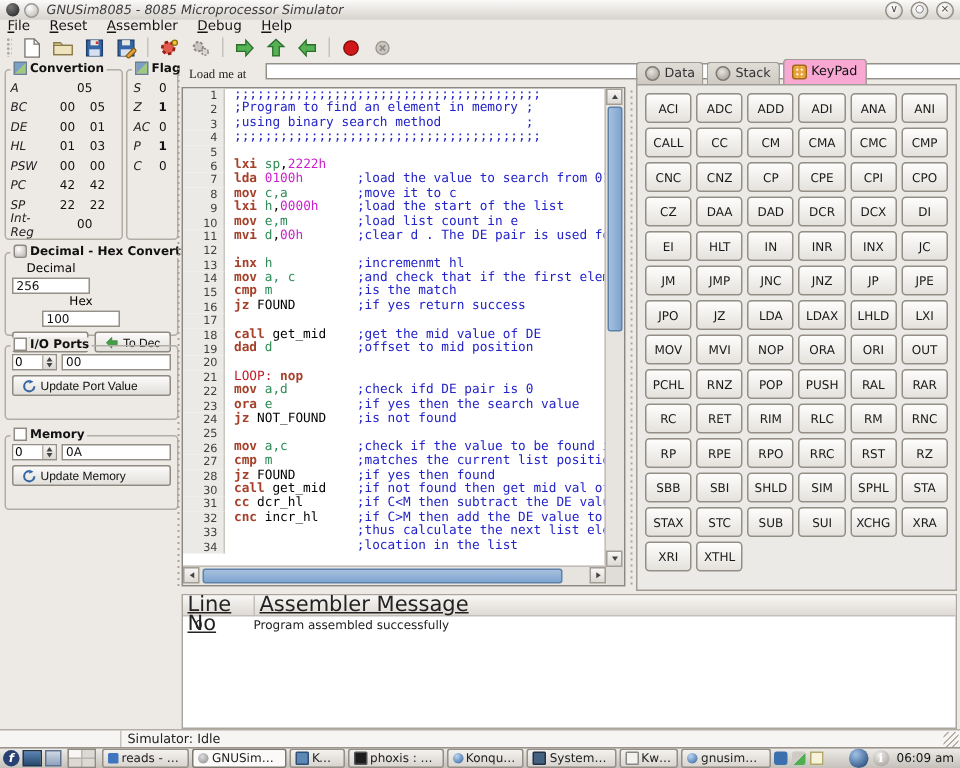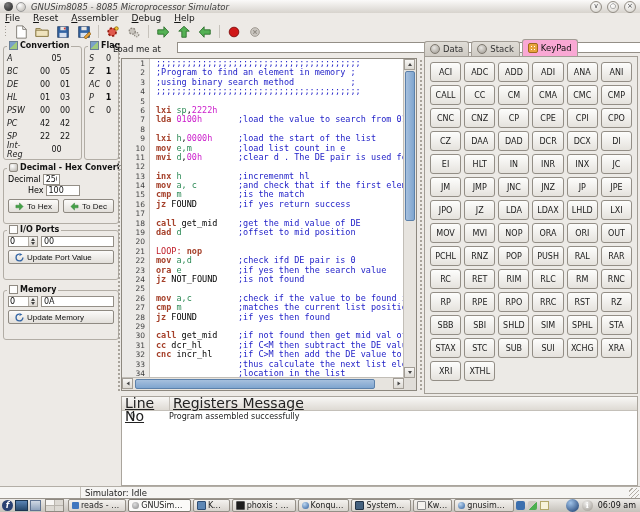--- a/index.html
+++ b/index.html
@@ -38,42 +38,42 @@
   .reg-row{display:flex;align-items:center;height:13px;font-size:8px;padding:0 3px;}
   .reg-name{width:28px;font-style:italic;color:#222;}
   .reg-val{width:20px;text-align:center;color:#111;}
   .reg-val.single{flex:1;text-align:center;}
   .flag-row{display:flex;align-items:center;height:13px;font-size:8px;padding:0 4px;}
   .flag-name{width:14px;font-style:italic;color:#222;}
   .flag-val{flex:1;text-align:center;color:#111;}
   .flag-val.bold{font-weight:bold;}
 
   .convgrid{display:flex;flex-wrap:wrap;padding:5px 4px 0 4px;font-size:8px;}
-  .convcol{width:52px;display:flex;flex-direction:row;align-items:center;gap:2px;justify-content:flex-end;}
+  .convcol{width:52px;display:flex;flex-direction:column;align-items:center;gap:2px;justify-content:flex-end;}
   .convcol + .convcol{margin-left:20px;}
   input.entry{font-family:"DejaVu Sans",sans-serif;font-size:8px;height:11px;border:1px solid #948f87;background:#fff;padding:0 2px;width:100%;box-sizing:border-box;color:#111;}
   .sbtn{height:14px;border:1px solid #8f8a82;border-radius:2px;background:linear-gradient(#fcfbfa,#e2dfda);font-size:8px;display:flex;align-items:center;justify-content:flex-start;gap:3px;color:#111;width:100%;box-sizing:border-box;}
   .btnrow{display:flex;gap:4px;padding:3px 4px 0 4px;}
   .btnrow .sbtn{width:52px;}
 
   .iorow{display:flex;gap:3px;padding:5px 4px 0 4px;align-items:center;}
   .spinwrap{display:flex;width:30px;border:1px solid #948f87;background:#fff;height:11px;box-sizing:border-box;}
   .spinwrap input{border:none;width:17px;font-size:8px;padding:0 1px;font-family:"DejaVu Sans",sans-serif;}
   .steppers{width:10px;display:flex;flex-direction:column;border-left:1px solid #b3aea6;background:linear-gradient(#f6f5f3,#dcd8d2);}
   .steppers span{flex:1;display:flex;align-items:center;justify-content:center;}
   .tri-up{width:0;height:0;border-left:2.5px solid transparent;border-right:2.5px solid transparent;border-bottom:3px solid #444;}
   .tri-dn{width:0;height:0;border-left:2.5px solid transparent;border-right:2.5px solid transparent;border-top:3px solid #444;}
   .iorow .valentry{flex:1;}
   .updrow{padding:3px 4px 0 4px;}
 
   
   .paned{position:absolute;width:4px;background-image:radial-gradient(#a8a39b 0.8px,transparent 0.9px);background-size:4px 4px;background-position:center;}
 
   
-  .load-label{position:absolute;left:113px;top:44px;font-size:8.5px;color:#222;}
+  .load-label{position:absolute;left:126px;top:44px;font-size:8.5px;color:#222;font-family:Liberation Serif, serif;}
   .load-entry{position:absolute;left:177px;top:42px;width:240px;height:12px;}
   .editor{position:absolute;left:121px;top:58px;width:296px;height:333px;border:1px solid #8d887f;background:#fff;box-sizing:border-box;}
   .codewrap{position:absolute;left:0;top:0;right:12px;bottom:12px;overflow:hidden;}
   .crow{display:flex;height:9.4px;line-height:9.4px;font-family:"DejaVu Sans Mono",monospace;font-size:8.5px;white-space:pre;}
   .ln{width:23px;flex:0 0 auto;text-align:right;padding-right:4px;background:#eceae7;border-right:1px solid #c9c5bf;color:#3f3f3f;font-size:7.5px;font-family:"DejaVu Sans",sans-serif;}
   .ct{padding-left:6px;color:#000;}
   .sc{color:#2323c8;}
   .so{color:#a5402a;font-weight:bold;}
   .sr{color:#2e8b57;}
   .sn{color:#cb1ecb;}
@@ -411,42 +411,41 @@
 
     <div class="editor">
       <div class="codewrap">
           <div class="crow"><span class="ln">1</span><span class="ct"><span class="sc">;;;;;;;;;;;;;;;;;;;;;;;;;;;;;;;;;;;;;;;;</span></span></div>
           <div class="crow"><span class="ln">2</span><span class="ct"><span class="sc">;Program to find an element in memory ;</span></span></div>
           <div class="crow"><span class="ln">3</span><span class="ct"><span class="sc">;using binary search method           ;</span></span></div>
           <div class="crow"><span class="ln">4</span><span class="ct"><span class="sc">;;;;;;;;;;;;;;;;;;;;;;;;;;;;;;;;;;;;;;;;</span></span></div>
           <div class="crow"><span class="ln">5</span><span class="ct"></span></div>
           <div class="crow"><span class="ln">6</span><span class="ct"><span class="so">lxi</span><span class="sp"> </span><span class="sr">sp</span><span class="sp">,</span><span class="sn">2222h</span></span></div>
           <div class="crow"><span class="ln">7</span><span class="ct"><span class="so">lda</span><span class="sp"> </span><span class="sn">0100h</span><span class="sp">       </span><span class="sc">;load the value to search from 0100h</span></span></div>
-          <div class="crow"><span class="ln">8</span></div>
+          <div class="crow"><span class="ln">8</span><span class="ct"><span class="so">mov</span><span class="sp"> </span><span class="sr">c,a</span><span class="sp">         </span><span class="sc">;move it to c</span></span></div>
           <div class="crow"><span class="ln">9</span><span class="ct"><span class="so">lxi</span><span class="sp"> </span><span class="sr">h</span><span class="sp">,</span><span class="sn">0000h</span><span class="sp">     </span><span class="sc">;load the start of the list</span></span></div>
           <div class="crow"><span class="ln">10</span><span class="ct"><span class="so">mov</span><span class="sp"> </span><span class="sr">e,m</span><span class="sp">         </span><span class="sc">;load list count in e</span></span></div>
           <div class="crow"><span class="ln">11</span><span class="ct"><span class="so">mvi</span><span class="sp"> </span><span class="sr">d</span><span class="sp">,</span><span class="sn">00h</span><span class="sp">       </span><span class="sc">;clear d . The DE pair is used for d</span></span></div>
           <div class="crow"><span class="ln">12</span><span class="ct"></span></div>
           <div class="crow"><span class="ln">13</span><span class="ct"><span class="so">inx</span><span class="sp"> </span><span class="sr">h</span><span class="sp">           </span><span class="sc">;incremenmt hl</span></span></div>
           <div class="crow"><span class="ln">14</span><span class="ct"><span class="so">mov</span><span class="sp"> </span><span class="sr">a, c</span><span class="sp">        </span><span class="sc">;and check that if the first element</span></span></div>
           <div class="crow"><span class="ln">15</span><span class="ct"><span class="so">cmp</span><span class="sp"> </span><span class="sr">m</span><span class="sp">           </span><span class="sc">;is the match</span></span></div>
           <div class="crow"><span class="ln">16</span><span class="ct"><span class="so">jz</span><span class="sp"> FOUND</span><span class="sp">        </span><span class="sc">;if yes return success</span></span></div>
           <div class="crow"><span class="ln">17</span><span class="ct"></span></div>
           <div class="crow"><span class="ln">18</span><span class="ct"><span class="so">call</span><span class="sp"> get_mid</span><span class="sp">    </span><span class="sc">;get the mid value of DE</span></span></div>
           <div class="crow"><span class="ln">19</span><span class="ct"><span class="so">dad</span><span class="sp"> </span><span class="sr">d</span><span class="sp">           </span><span class="sc">;offset to mid position</span></span></div>
           <div class="crow"><span class="ln">20</span><span class="ct"></span></div>
           <div class="crow"><span class="ln">21</span><span class="ct"><span class="sl">LOOP:</span><span class="sp"> </span><span class="so">nop</span></span></div>
           <div class="crow"><span class="ln">22</span><span class="ct"><span class="so">mov</span><span class="sp"> </span><span class="sr">a,d</span><span class="sp">         </span><span class="sc">;check ifd DE pair is 0</span></span></div>
           <div class="crow"><span class="ln">23</span><span class="ct"><span class="so">ora</span><span class="sp"> </span><span class="sr">e</span><span class="sp">           </span><span class="sc">;if yes then the search value</span></span></div>
           <div class="crow"><span class="ln">24</span><span class="ct"><span class="so">jz</span><span class="sp"> NOT_FOUND</span><span class="sp">    </span><span class="sc">;is not found</span></span></div>
           <div class="crow"><span class="ln">25</span><span class="ct"></span></div>
           <div class="crow"><span class="ln">26</span><span class="ct"><span class="so">mov</span><span class="sp"> </span><span class="sr">a,c</span><span class="sp">         </span><span class="sc">;check if the value to be found in C</span></span></div>
           <div class="crow"><span class="ln">27</span><span class="ct"><span class="so">cmp</span><span class="sp"> </span><span class="sr">m</span><span class="sp">           </span><span class="sc">;matches the current list position</span></span></div>
           <div class="crow"><span class="ln">28</span><span class="ct"><span class="so">jz</span><span class="sp"> FOUND</span><span class="sp">        </span><span class="sc">;if yes then found</span></span></div>
-          <div class="crow"><span class="ln">29</span><span class="ct"></span></div>
           <div class="crow"><span class="ln">30</span><span class="ct"><span class="so">call</span><span class="sp"> get_mid</span><span class="sp">    </span><span class="sc">;if not found then get mid val of DE</span></span></div>
           <div class="crow"><span class="ln">31</span><span class="ct"><span class="so">cc</span><span class="sp"> dcr_hl</span><span class="sp">       </span><span class="sc">;if C&lt;M then subtract the DE value f</span></span></div>
           <div class="crow"><span class="ln">32</span><span class="ct"><span class="so">cnc</span><span class="sp"> incr_hl</span><span class="sp">     </span><span class="sc">;if C&gt;M then add the DE value to HL</span></span></div>
           <div class="crow"><span class="ln">33</span><span class="ct"><span class="sp">                </span><span class="sc">;thus calculate the next list elemen</span></span></div>
           <div class="crow"><span class="ln">34</span><span class="ct"><span class="sp">                </span><span class="sc">;location in the list</span></span></div>
         </div>
       <div class="vscroll">
         <span class="sarrow" style="top:0;left:0;">
             <i class="tri-up"></i>
           </span>
@@ -562,21 +561,21 @@
           <button class="key">XCHG</button>
           <button class="key">XRA</button>
           <button class="key">XRI</button>
           <button class="key">XTHL</button>
         </div>
     </div>
 
     <div class="msgpanel">
       <div class="msgheader">
         <span class="mh1">Line No</span>
-        <span class="mh2">Registers Message</span>
+        <span class="mh2">Assembler Message</span>
       </div>
       <div>
           <div class="msgrow">
             <span class="mc1">0</span>
             <span class="mc2">Program assembled successfully</span>
           </div>
         </div>
     </div>
 
     <div class="statusbar">

